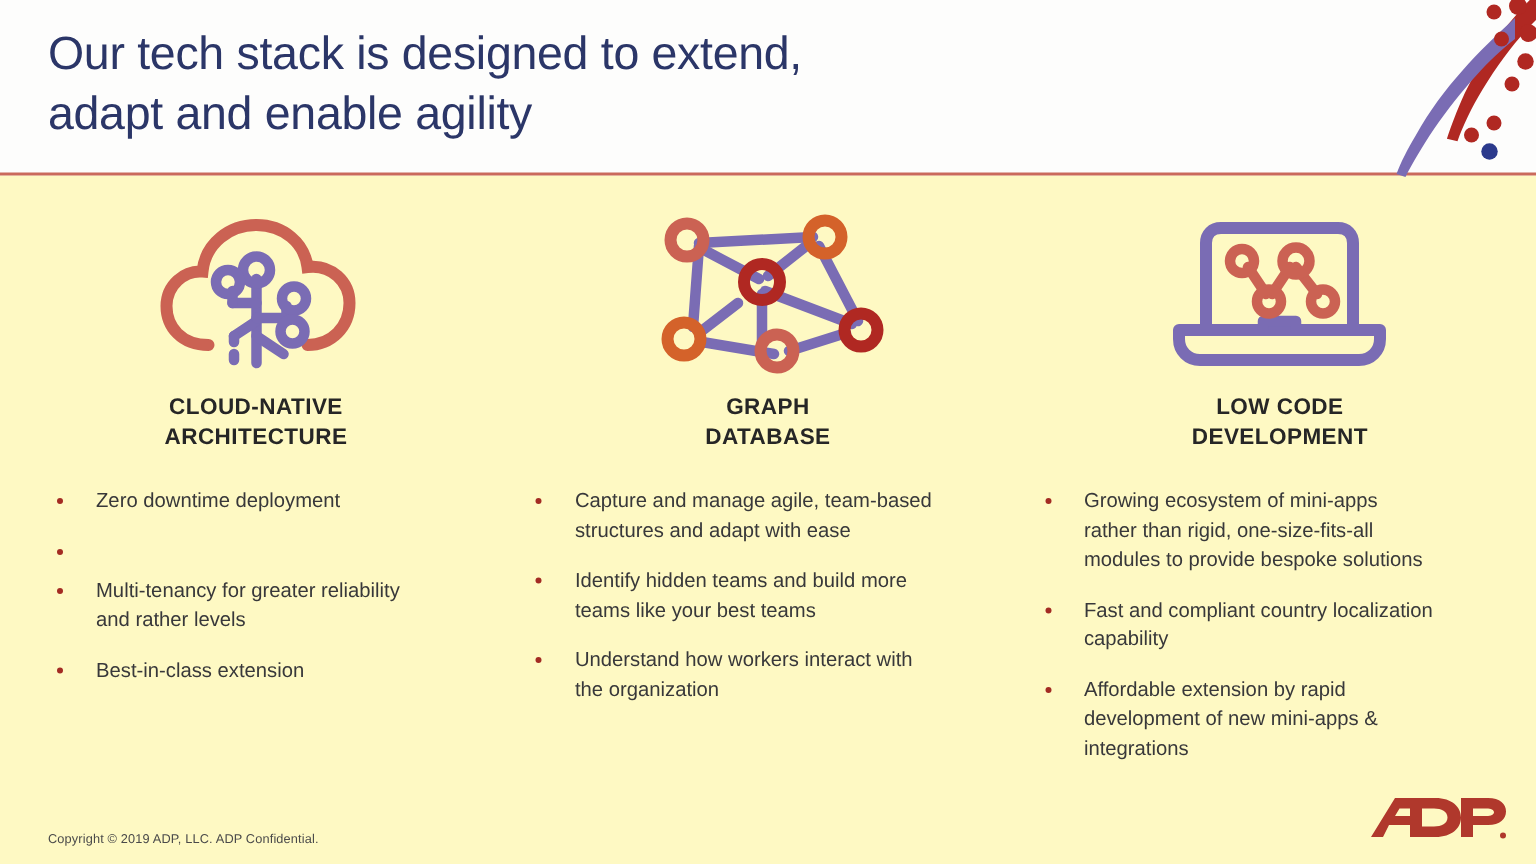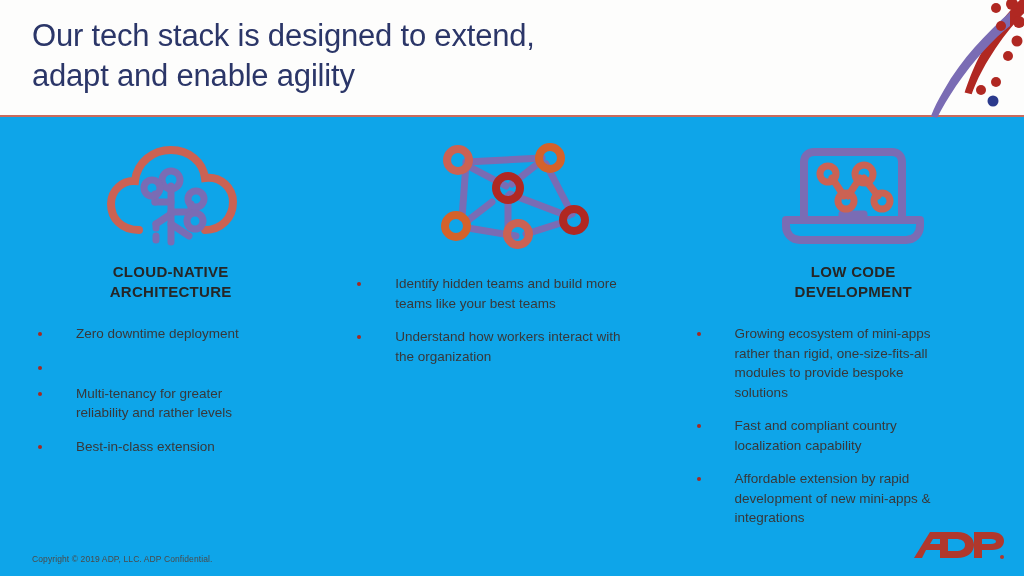--- a/index.html
+++ b/index.html
@@ -5,21 +5,21 @@
   html, body {
     margin: 0;
     padding: 0;
     background: #ffffff;
   }
   .slide {
     position: relative;
     width: 1024px;
     height: 576px;
     overflow: hidden;
-    background: #0ea5e9;
+    background: #fef9c3;
     font-family: "Liberation Sans", sans-serif;
   }
 
   
   .header {
     position: absolute;
     left: 0; top: 0;
     width: 1024px;
     height: 117px;
     background: #fdfdfc;
@@ -104,21 +104,20 @@
     height: 4px;
     border-radius: 50%;
     background: #a32b23;
     margin-top: 8px;
     margin-right: 22px;
   }
   .bullet-text {
     font-size: 13.5px;
     line-height: 19.5px;
     color: #38383a;
-    margin-left: 12px;
   }
 
   
   .copyright {
     position: absolute;
     left: 32px;
     top: 554px;
     font-size: 8.5px;
     color: #4a4a4a;
     letter-spacing: 0.1px;
@@ -226,21 +225,27 @@
           <g fill="none" stroke-width="8">
             <circle cx="26" cy="18" r="11" stroke="#cb6253"></circle>
             <circle cx="118" cy="16" r="11" stroke="#d4622a"></circle>
             <circle cx="76" cy="46" r="12" stroke="#b02822"></circle>
             <circle cx="24" cy="84" r="11" stroke="#d4622a"></circle>
             <circle cx="86" cy="92" r="11" stroke="#cb6253"></circle>
             <circle cx="142" cy="78" r="11" stroke="#b02822"></circle>
           </g>
         </svg>
       </div>
+      <div class="col-heading">GRAPH
+DATABASE</div>
       <div class="bullets">
+        <div class="bullet-row">
+          <span class="bullet-dot"></span>
+          <span class="bullet-text">Capture and manage agile, team-based structures and adapt with ease</span>
+        </div>
         <div class="bullet-row">
           <span class="bullet-dot"></span>
           <span class="bullet-text">Identify hidden teams and build more teams like your best teams</span>
         </div>
         <div class="bullet-row">
           <span class="bullet-dot"></span>
           <span class="bullet-text">Understand how workers interact with the organization</span>
         </div>
       </div>
     </div>

